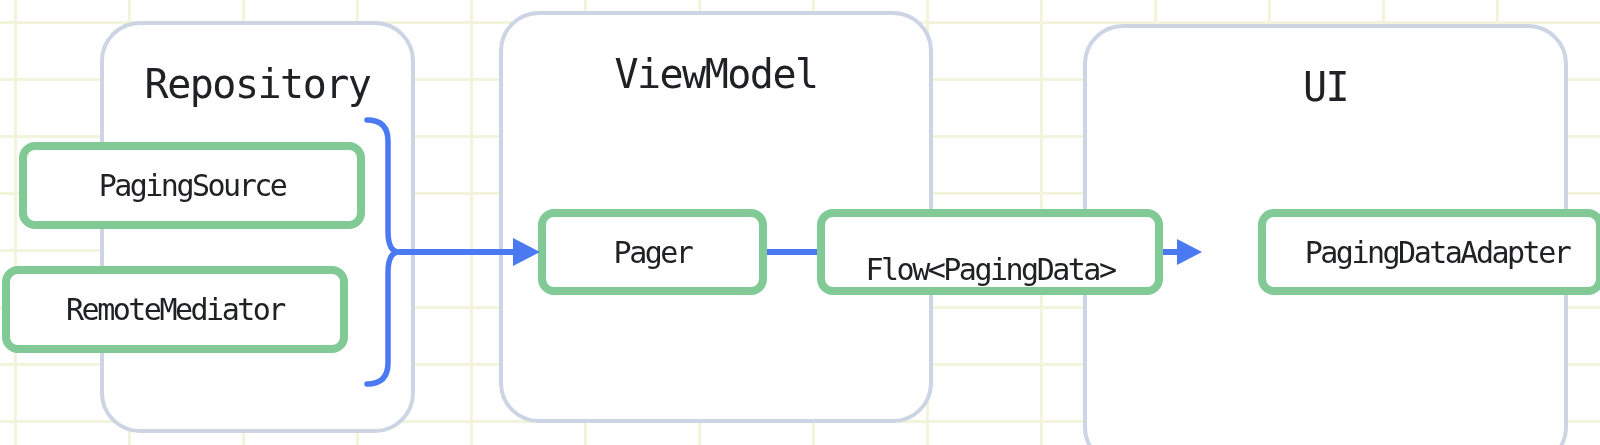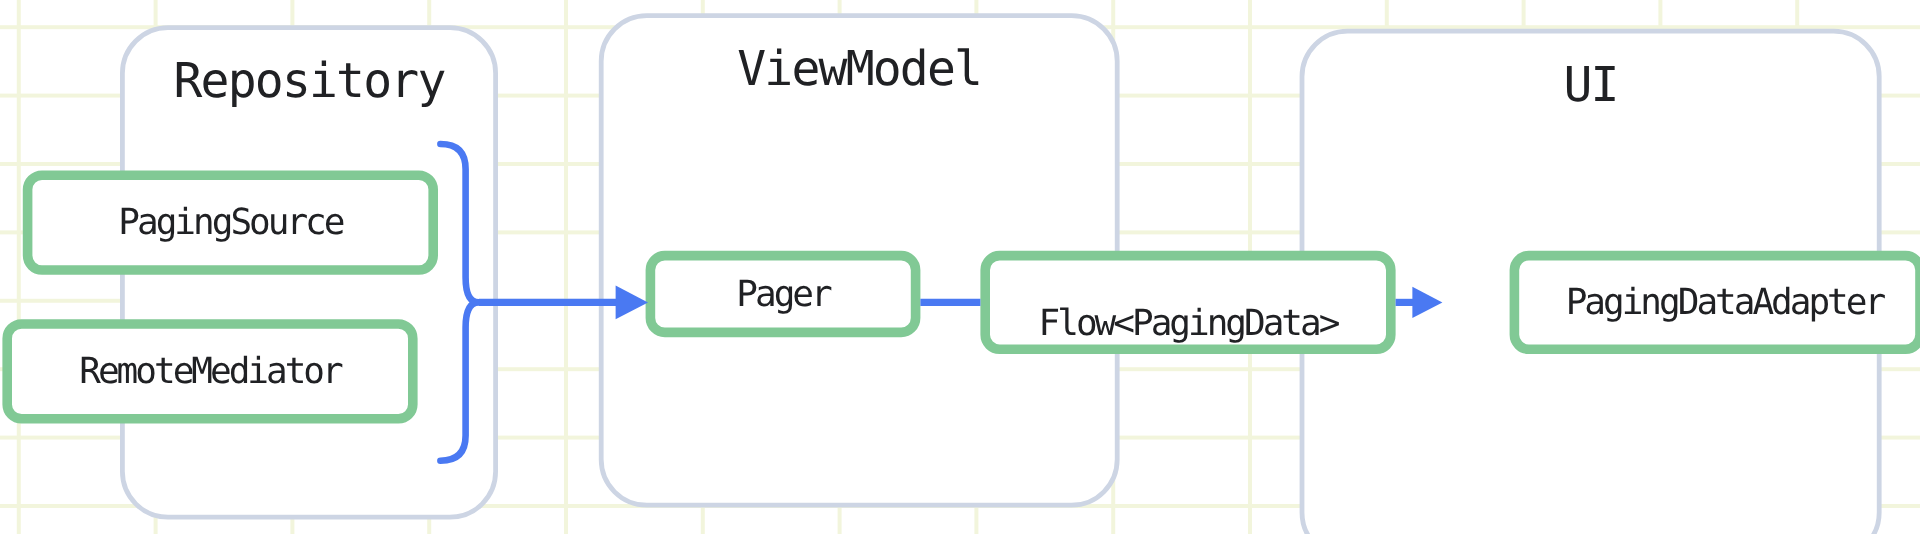--- a/index.html
+++ b/index.html
@@ -27,21 +27,21 @@
   }
 
   .container {
     position: absolute;
     background: var(--background);
     border: 4px solid var(--container-border);
     border-radius: 40px;
     z-index: 1;
   }
   .container-title {
-    padding-top: 20px;
+    padding-top: 36px;
     text-align: center;
     font-size: 40px;
     letter-spacing: -1.5px;
     white-space: nowrap;
   }
 
   #repository-container { left: 100px; top: 21px;  width: 315px; height: 412px; }
   #viewmodel-container  { left: 499px; top: 11px;  width: 434px; height: 412px; }
   #ui-container         { left: 1083px; top: 24px; width: 485px; height: 443px; }
 
@@ -54,21 +54,21 @@
     align-items: center;
     justify-content: center;
     font-size: 30px;
     letter-spacing: -2.5px;
     white-space: nowrap;
     z-index: 2;
   }
 
   #node-paging-source        { left: 19px;   top: 142px; width: 346px; height: 87px; }
   #node-remote-mediator      { left: 2px;   top: 266px; width: 346px; height: 87px; }
-  #node-pager                { left: 538px;  top: 209px; width: 229px; height: 72px; }
+  #node-pager                { left: 538px;  top: 209px; width: 229px; height: 86px; }
   #node-flow                 { left: 817px;  top: 209px; width: 346px; height: 86px; align-items: flex-end; }
   #node-paging-data-adapter  { left: 1258px; top: 209px; width: 346px; height: 86px; padding-left: 12px; }
 
   .connector-layer {
     position: absolute;
     left: 0; top: 0;
     width: 1600px; height: 445px;
     z-index: 3;
     pointer-events: none;
   }

